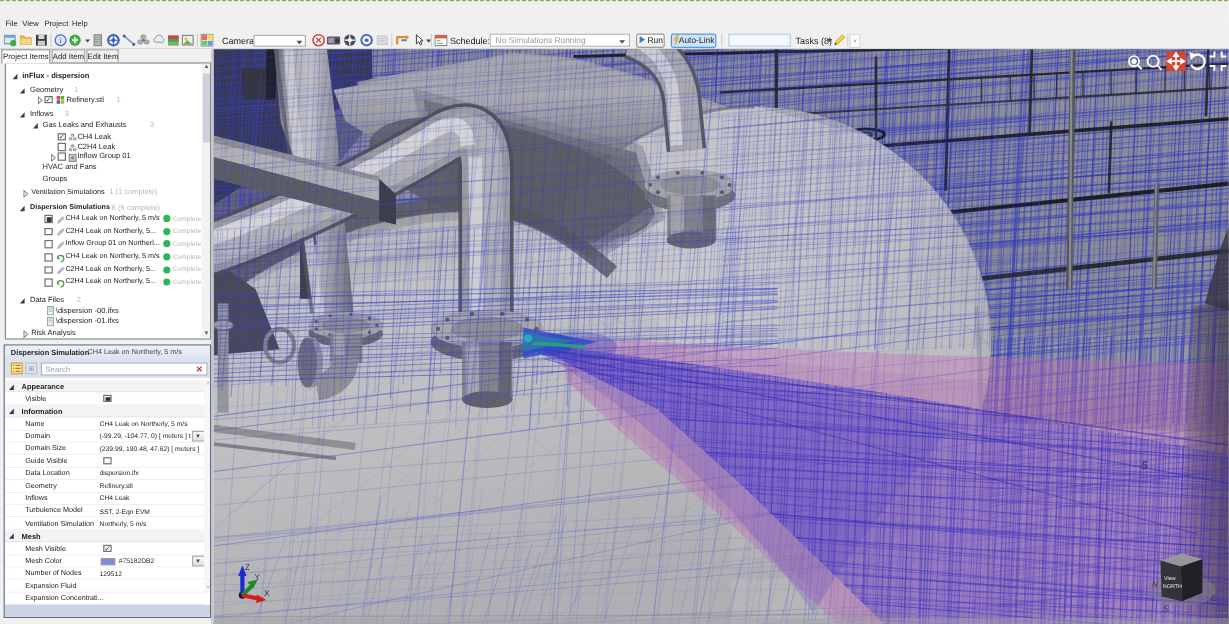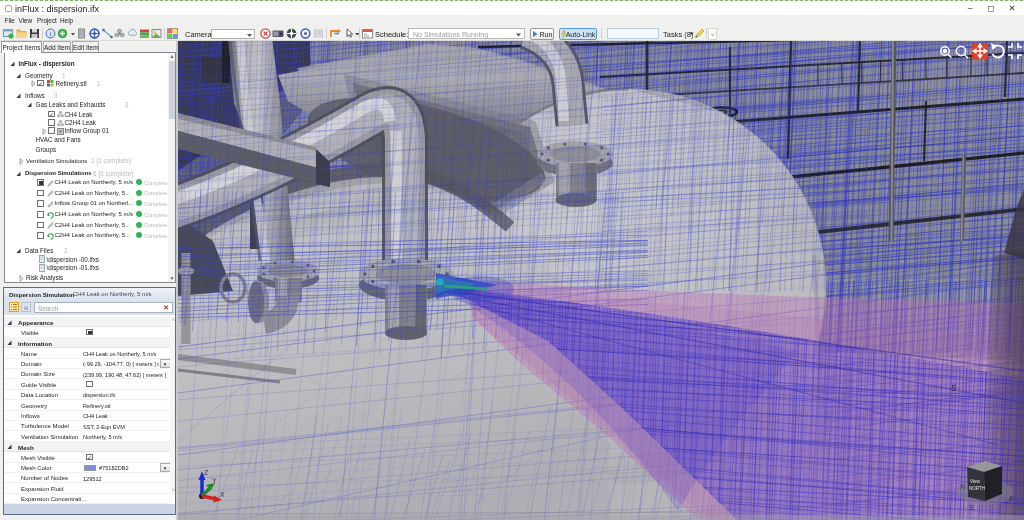--- a/index.html
+++ b/index.html
@@ -37,27 +37,20 @@
 .prow{position:absolute;left:0;width:166px;height:10.4px;border-bottom:1px solid #eef1f6;background:#fff}
 .psec{position:absolute;left:0;width:166px;height:10.4px;background:#f3f3f3;font-weight:bold;border-bottom:1px solid #e4e4e4}
 .plab{position:absolute;left:17px;top:2.4px;color:#1c1c1c;font-size:6px}
 .pval{position:absolute;left:79px;top:2.6px;color:#1c1c1c;white-space:nowrap;font-size:5.6px}
 #viewport{left:178px;top:41px;width:846px;height:479px;background:#b2b2b5}
 #vdiv{left:176px;top:41px;width:2px;height:479px;background:#c9c9c7}
 </style></head>
 <body>
 <div id="win">
     <div id="topdash"></div>
-<div class="abs" id="title">
-      <div id="appicon"></div>
-      <div class="txt">inFlux : dispersion.ifx</div>
-<div class="winbtn" style="left:960px">–</div>
-      <div class="winbtn" style="left:981px">◻</div>
-      <div class="winbtn" style="left:1002px">✕</div>
-    </div>
 <div class="abs" id="menu">
       <span style="left:4.5px">File</span>
       <span style="left:18.5px">View</span>
       <span style="left:37px">Project</span>
       <span style="left:60px">Help</span>
     </div>
 <div class="abs" id="toolbar">
       <div class="ti" style="left:3px"><svg width="11" height="11">
           <rect x="0.5" y="1.5" width="9" height="7" fill="#dce9f5" stroke="#6b93b8"></rect>
           <rect x="0.5" y="1.5" width="9" height="2" fill="#7aa5c8"></rect>

